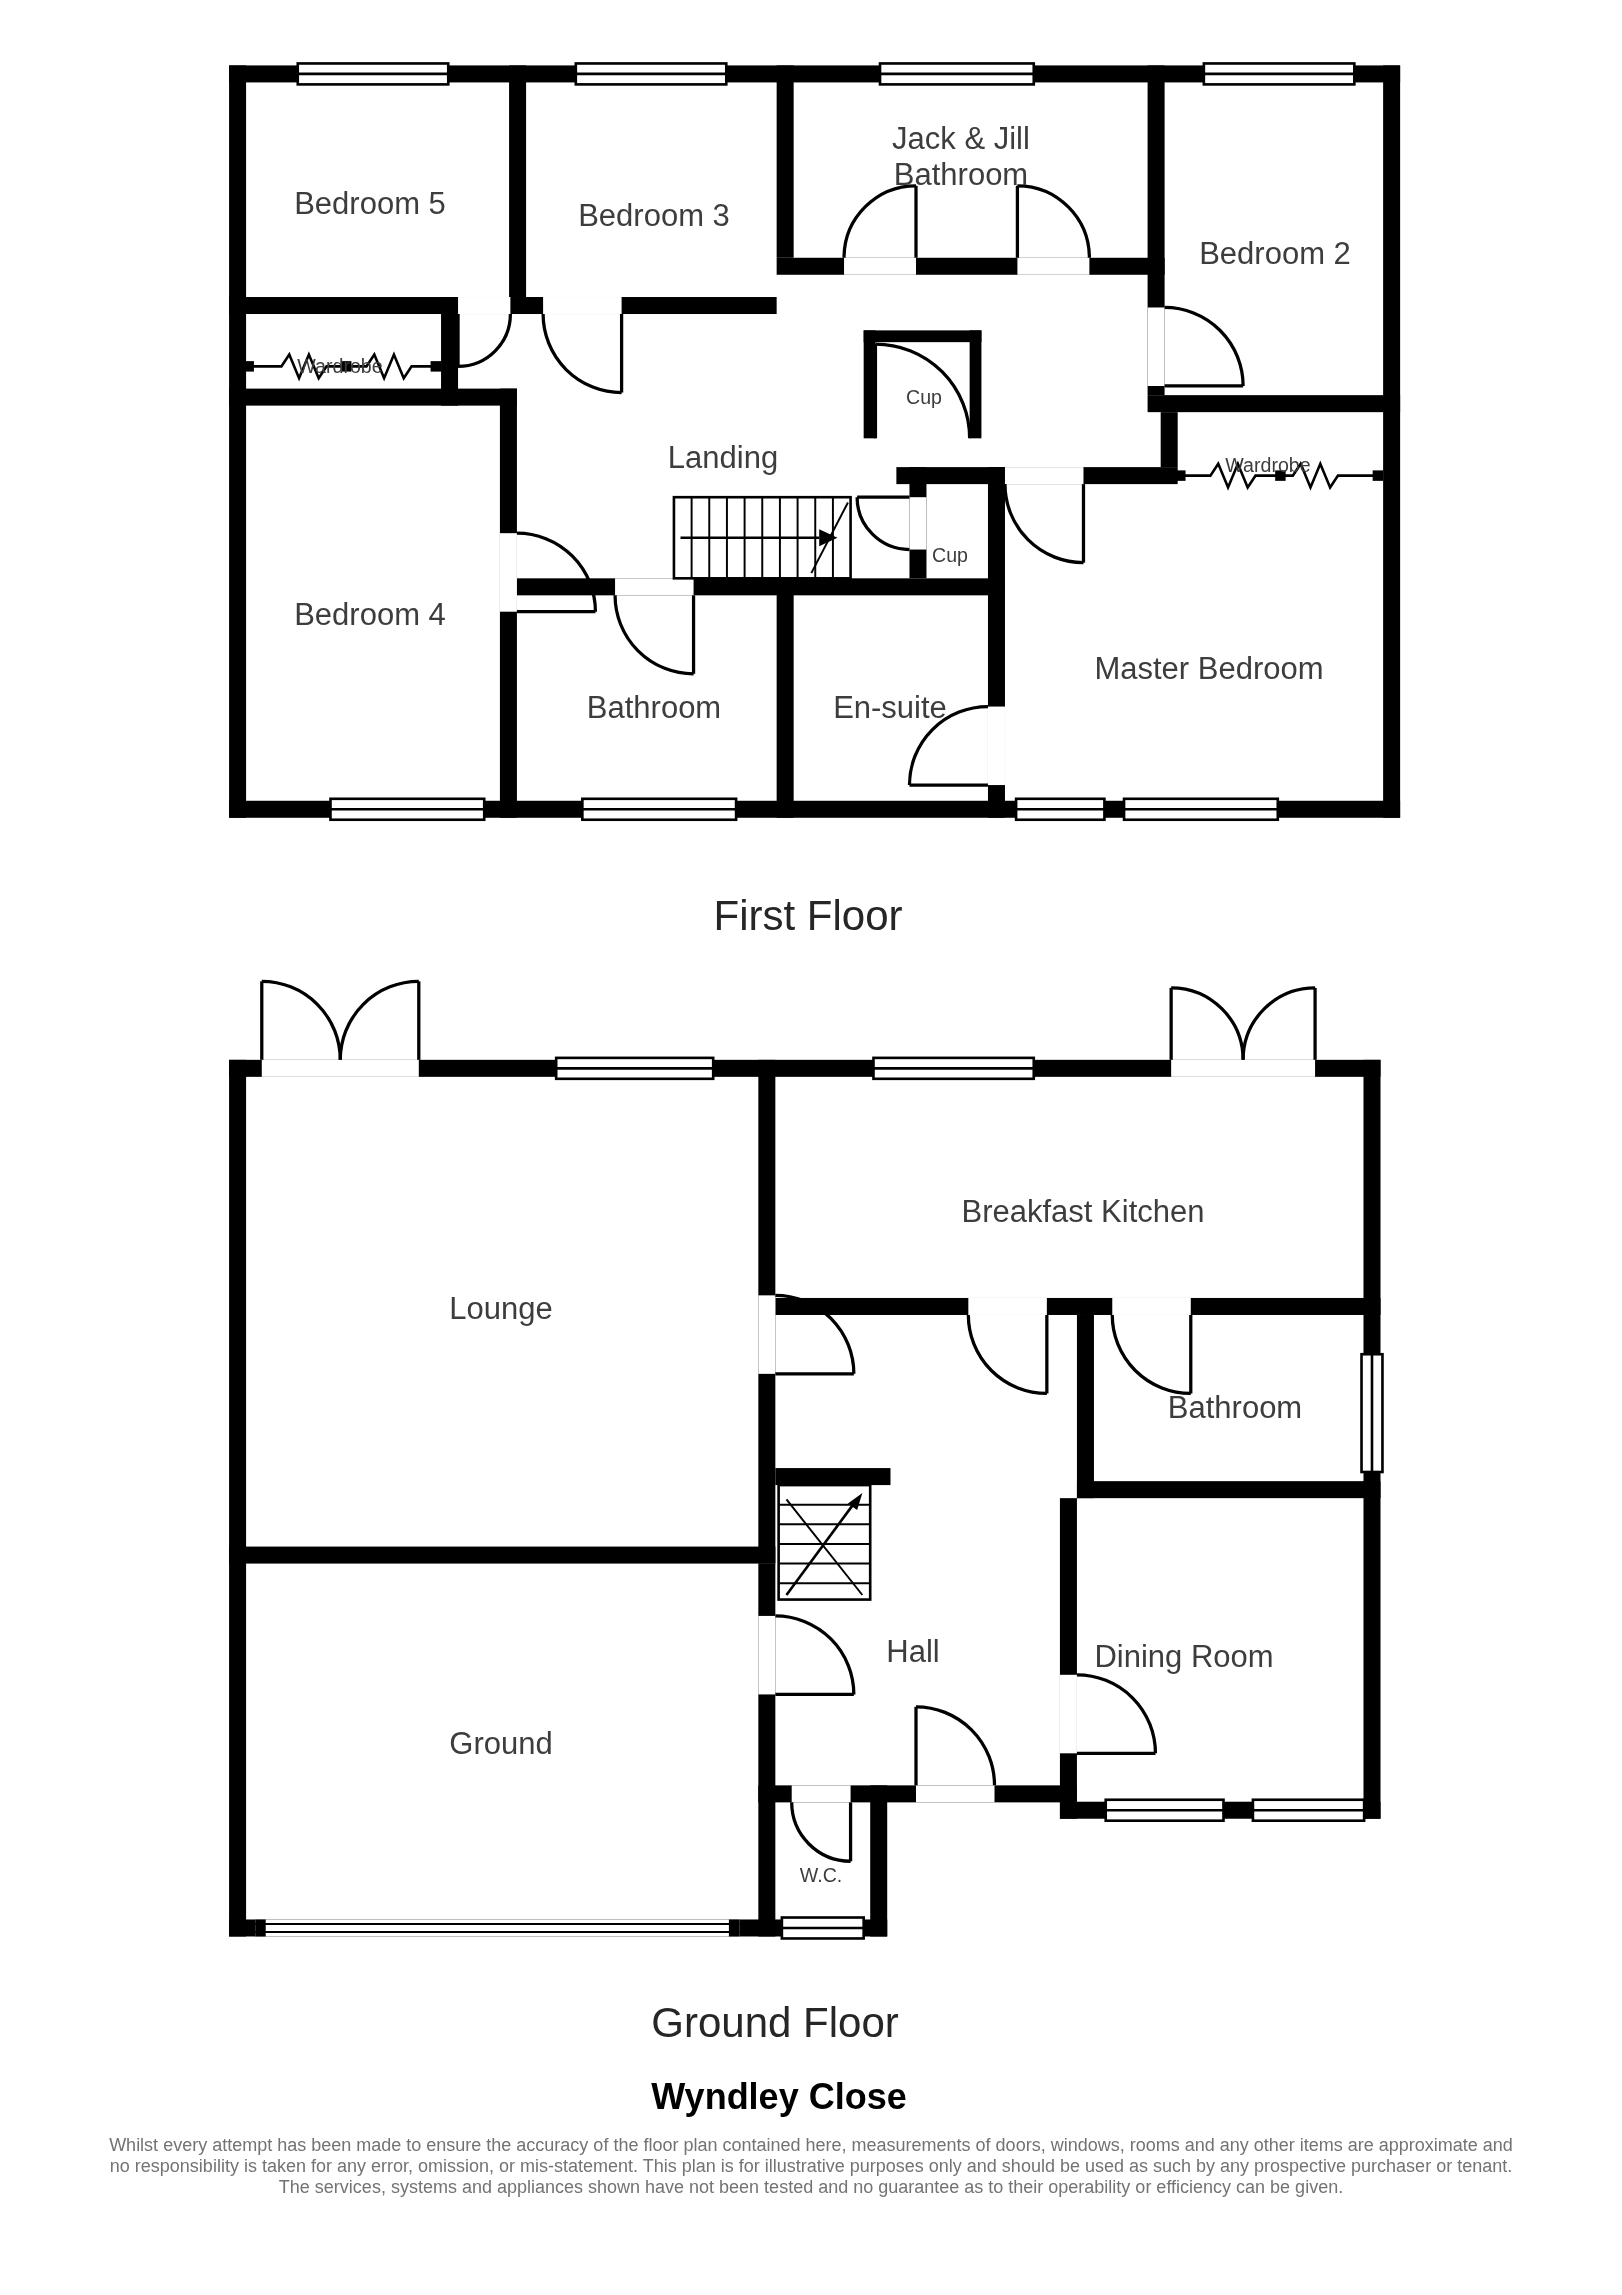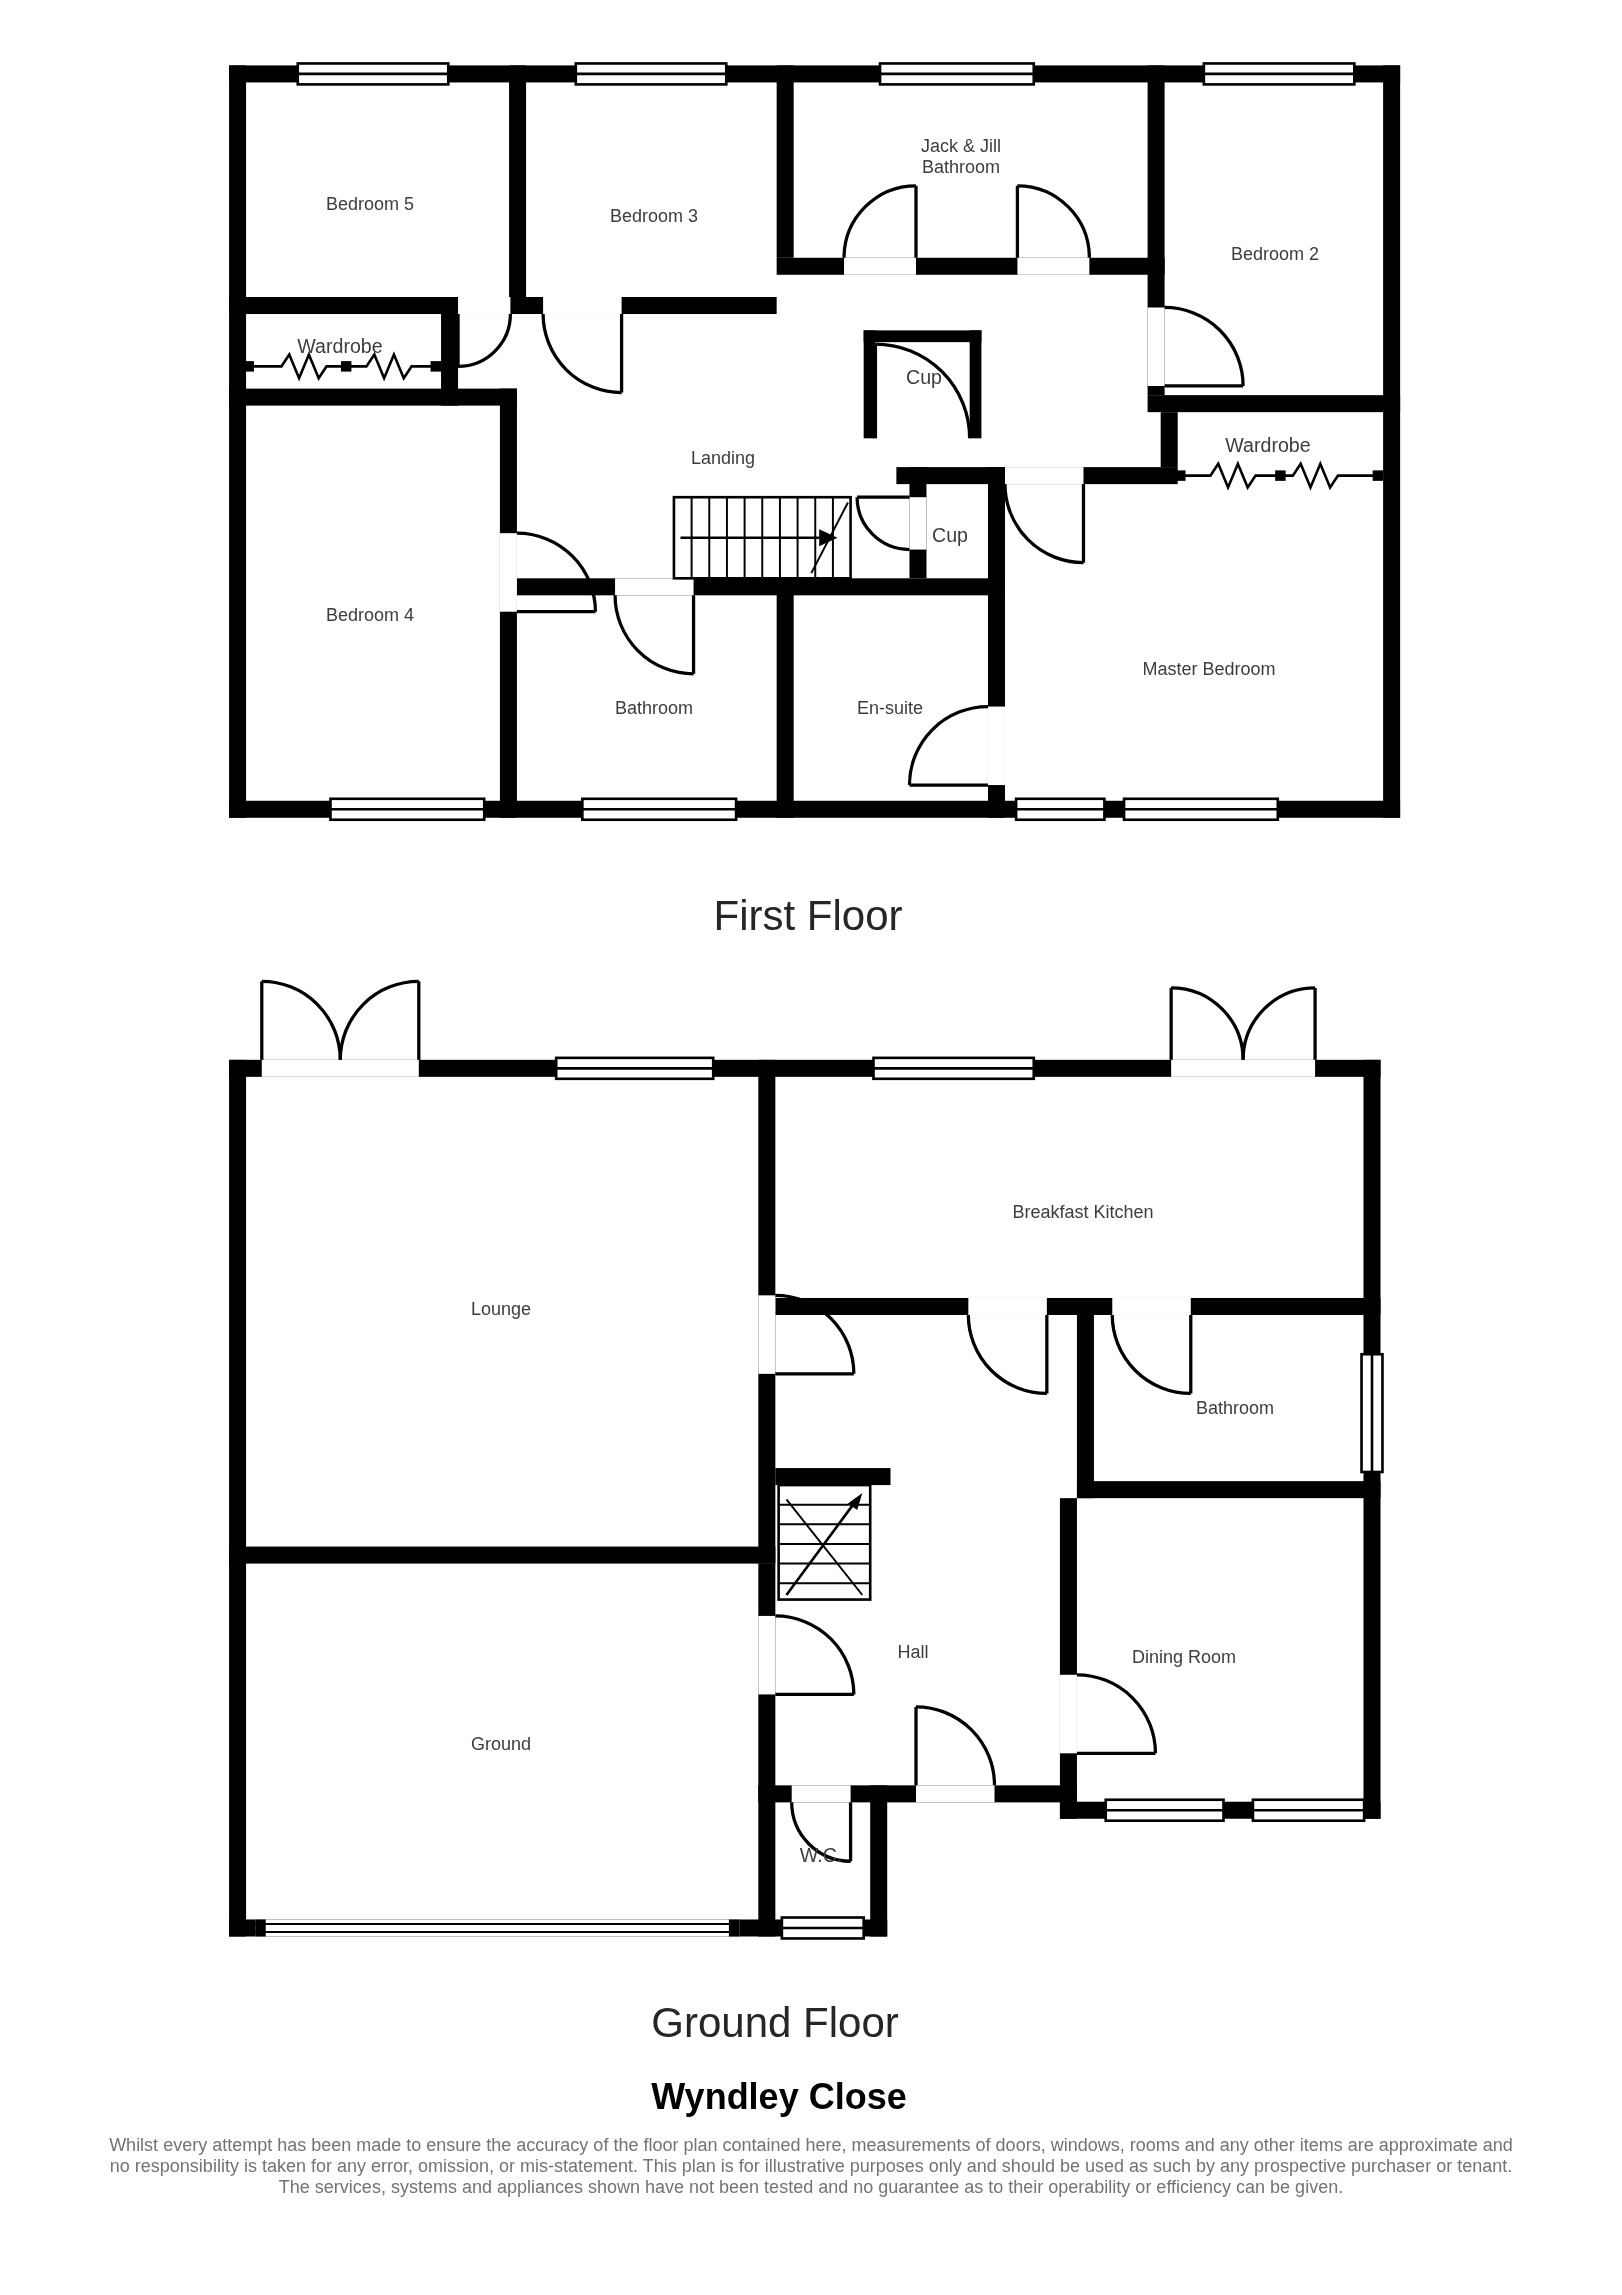--- a/index.html
+++ b/index.html
@@ -5,22 +5,22 @@
   html,body{margin:0;padding:0;}
   body{
     width:1622px;height:2295px;background:#ffffff;position:relative;
     font-family:"Liberation Sans", sans-serif;color:#3d3d3d;overflow:hidden;
   }
   svg.plan{position:absolute;left:0;top:0;}
   .lbl{
     position:absolute;transform:translate(-50%,-50%);
     white-space:pre-line;text-align:center;line-height:1.15;color:#3d3d3d;
   }
-  .room{font-size:18px;}
-  .small{font-size:19.6px;}
+  .room{font-size:31px;}
+  .small{font-size:19.6px;margin-top:20px;}
   .title{font-size:42px;font-weight:normal;color:#262626;}
   .prop{font-size:36px;font-weight:bold;color:#000000;}
   .disclaimer{
     position:absolute;left:50%;transform:translateX(-50%);top:2135px;width:1590px;
     text-align:center;font-size:18px;line-height:21px;color:#737373;white-space:pre-line;
   }
 </style>
 </head>
 <body>
 

